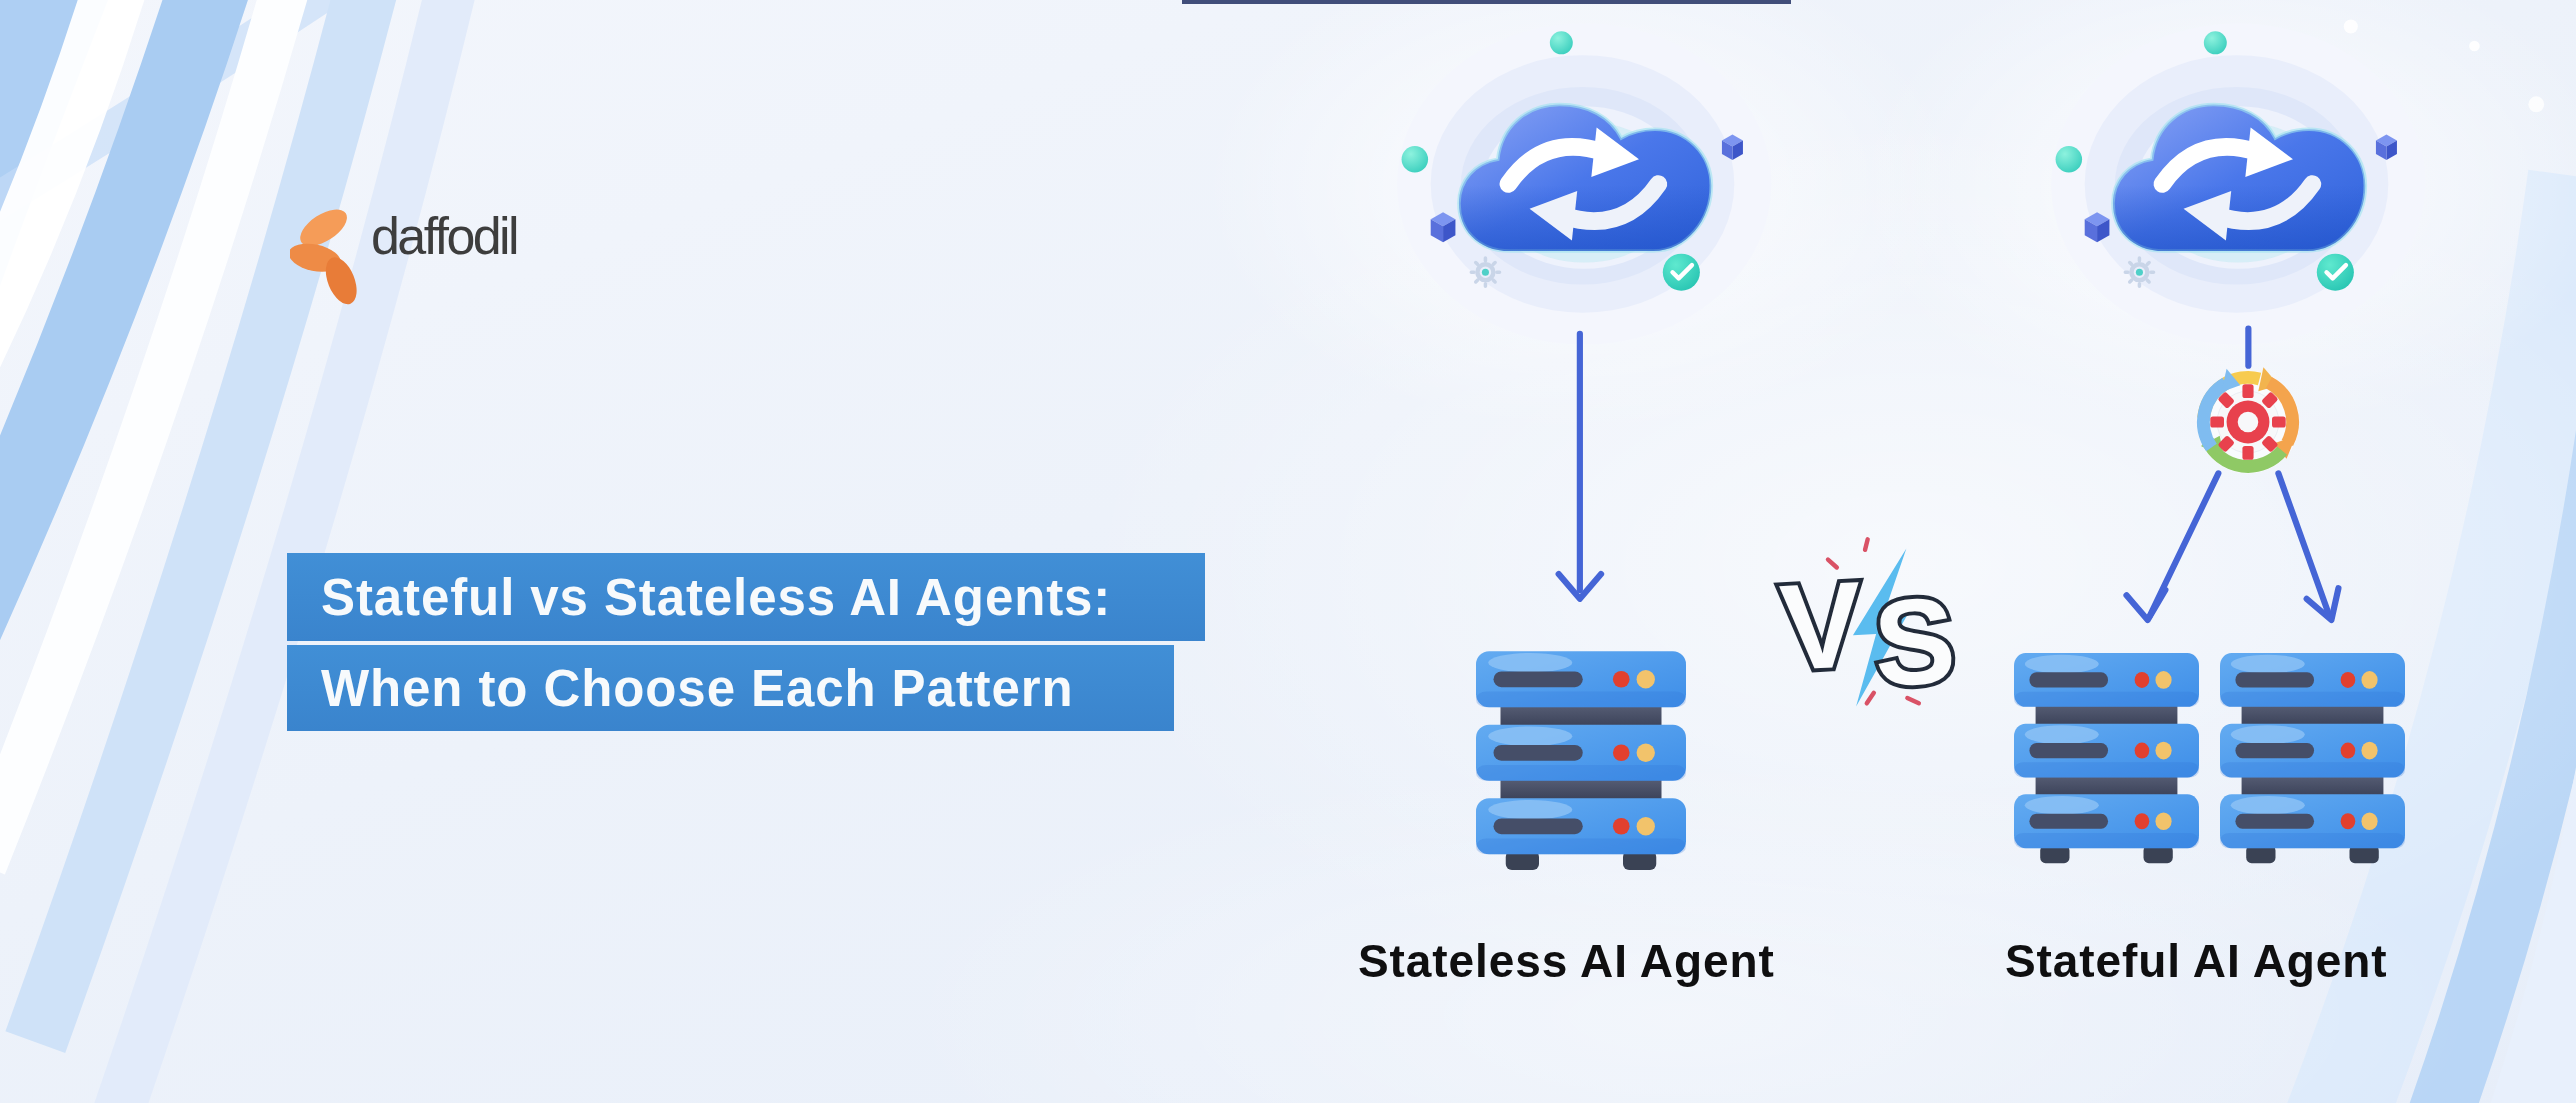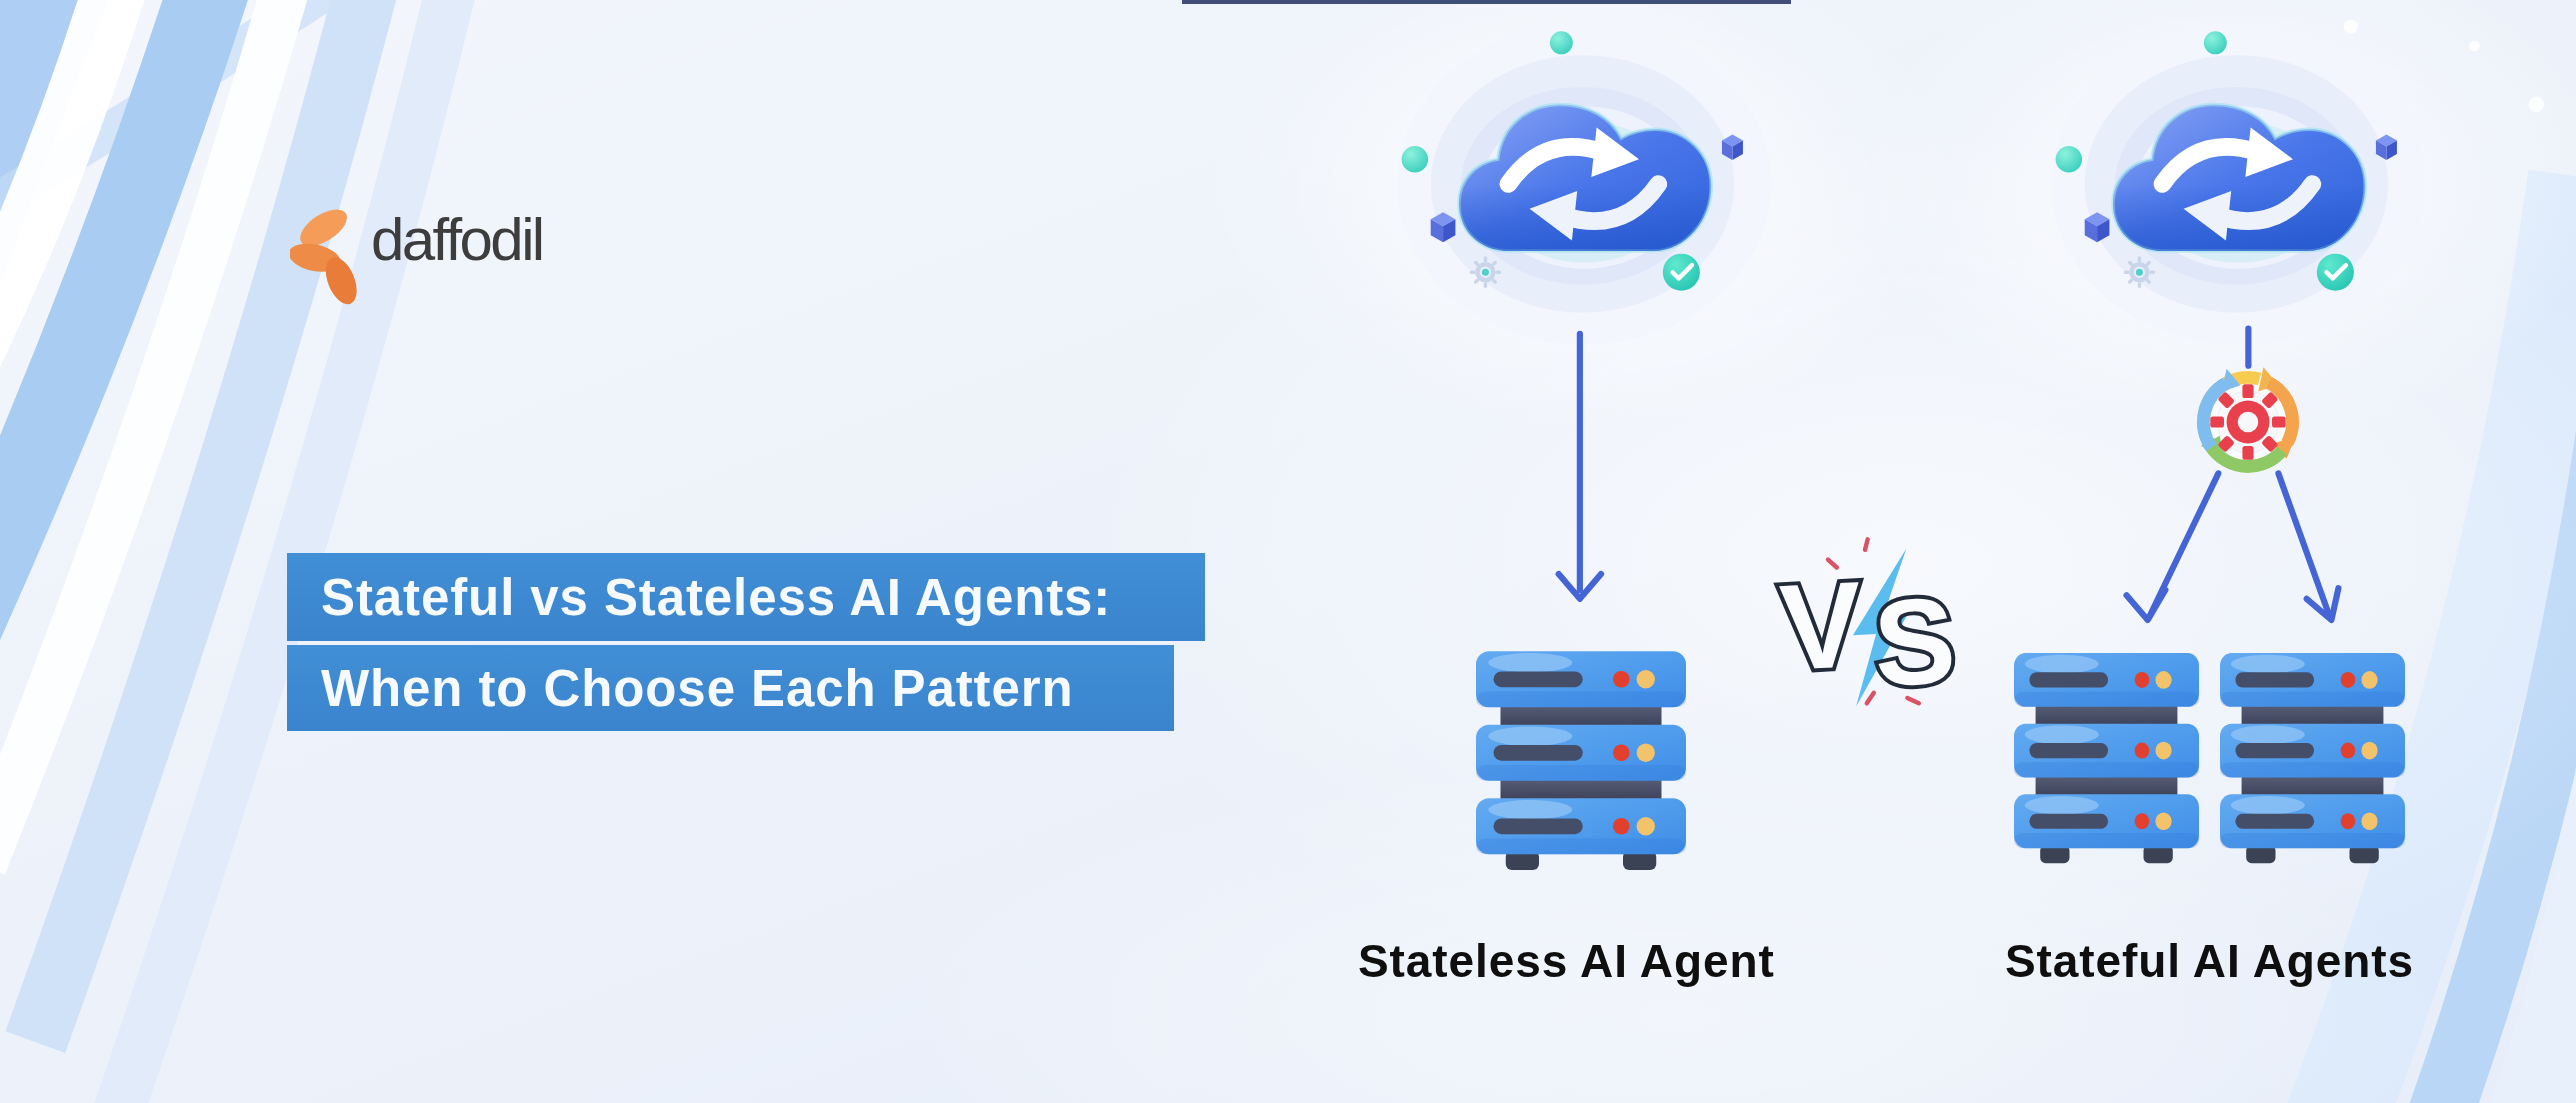--- a/index.html
+++ b/index.html
@@ -8,21 +8,21 @@
     background:linear-gradient(160deg,#f3f6fc 0%,#edf2fa 45%,#e7eef9 100%);
     font-family:"Liberation Sans",sans-serif;
   }
   .abs{position:absolute;}
   svg{display:block;}
   
   .topline{left:1182px;top:0;width:609px;height:4.4px;background:#2d3c6b;opacity:.9;}
   
   .logo{left:290px;top:203px;display:flex;align-items:flex-start;}
   .logo-text{
-    font-size:60px;letter-spacing:-2.6px;color:#3d3d3d;line-height:1;
+    font-size:52px;letter-spacing:-2.6px;color:#3d3d3d;line-height:1;
     margin-left:-25px;margin-top:7px;font-weight:400;
   }
   
   .title-bar{
     background:linear-gradient(180deg,#418fd6,#3a84cd);
     color:#f7fafc;display:flex;align-items:center;
     padding:0 34px;box-sizing:border-box;
     font-weight:700;font-size:51px;letter-spacing:0.9px;white-space:nowrap;margin-top:36px;
   }
   .title-bar.l1{left:287px;top:517px;width:918px;height:88px;}
@@ -244,16 +244,16 @@
     <text x="122" y="170" fill="#fbfcfd" stroke="#222b3a" stroke-width="9" paint-order="stroke" transform="rotate(-3 170 120)">S</text>
     <g stroke="#d95266" stroke-width="5" stroke-linecap="round">
       <path d="M 112 18 l 3 -12"></path>
       <path d="M 80 38 l -10 -9"></path>
       <path d="M 122 180 l -8 12"></path>
       <path d="M 160 186 l 13 6"></path>
     </g>
   </svg>
 
   <div class="abs diagram-label label-left">Stateless AI Agent</div>
-  <div class="abs diagram-label label-right">Stateful AI Agents</div>
+  <div class="abs diagram-label label-right">Stateful AI Agent</div>
 
 </div>
 
 
 </body></html>

